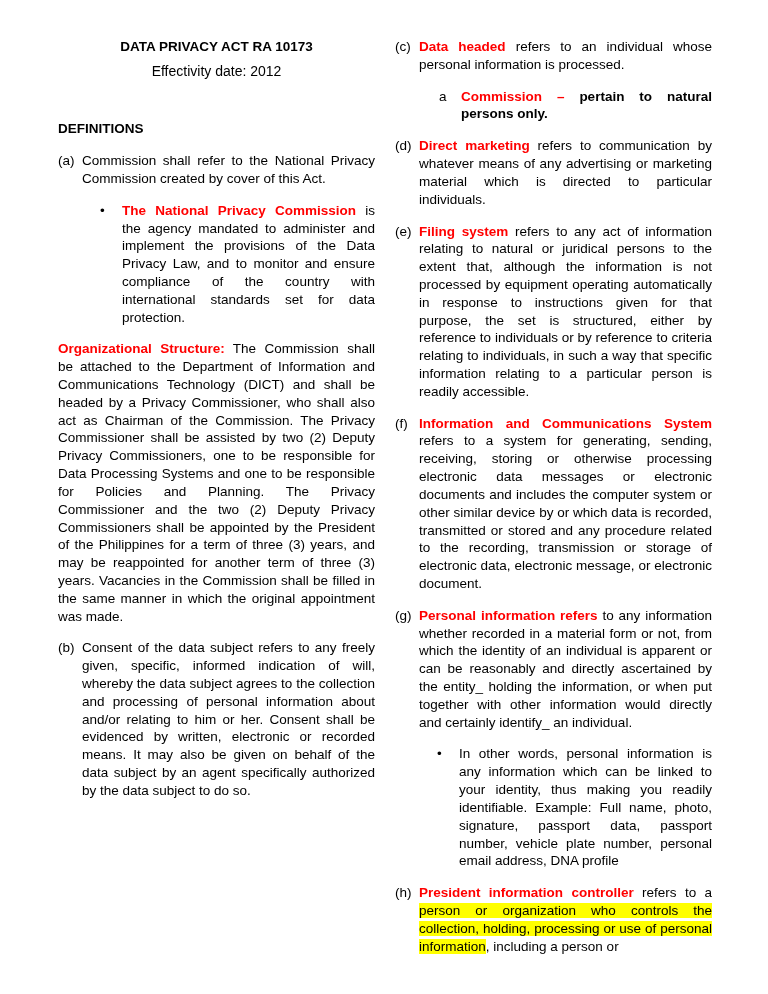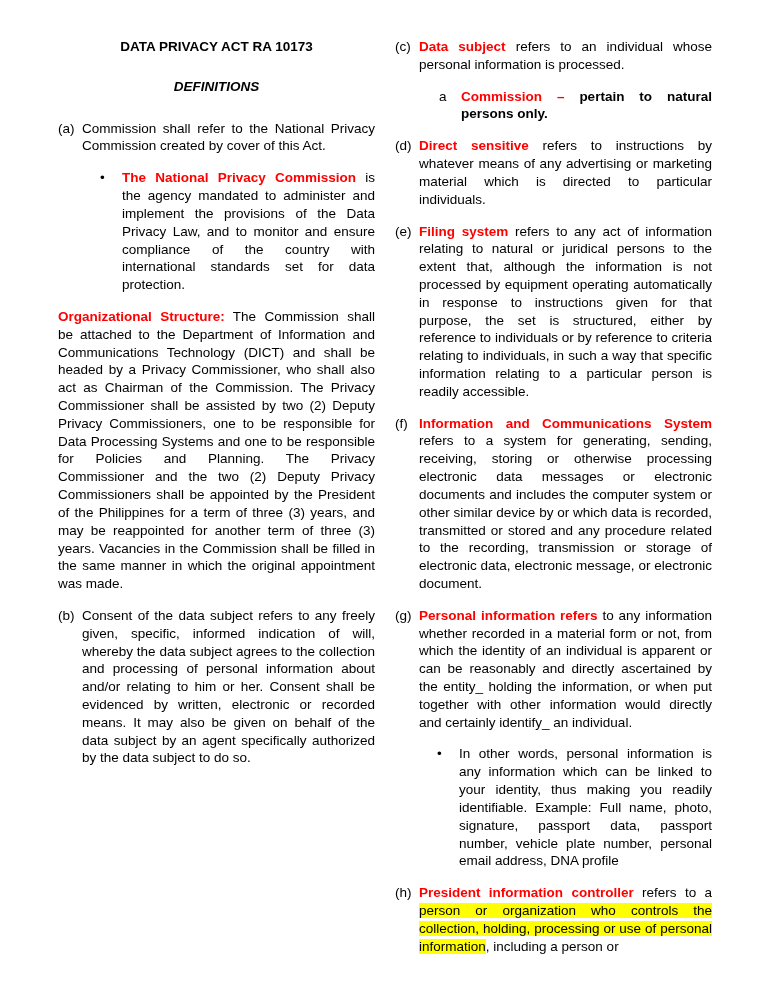--- a/index.html
+++ b/index.html
@@ -15,21 +15,21 @@
   .columns{display:flex;gap:20px;}
   .column{flex:1 1 0;min-width:0;}
   .block{margin:0 0 14px 0;font-size:13.5px;line-height:1.32;text-align:justify;}
   .block.title{
     text-align:center;font-weight:bold;font-size:13.5px;margin-bottom:6px;
   }
   .block.subtitle{
     text-align:center;font-size:14px;margin-bottom:40px;
   }
   .block.heading{
-    font-weight:bold;margin-top:22px;margin-bottom:24px;text-align:center;font-style:italic;
+    font-weight:bold;margin-top:22px;margin-bottom:14px;text-align:left;
   }
   .block.paragraph{}
   .block.labeled{
     display:grid;grid-template-columns:24px 1fr;column-gap:0;
   }
   .block.labeled .label{white-space:nowrap;}
   .block.sub-labeled{
     display:grid;grid-template-columns:22px 1fr;column-gap:0;
     margin-left:44px;
   }
@@ -44,47 +44,48 @@
   .run.highlight{background:var(--highlight,#ffff00);}
   .marker{line-height:1.32;}
 </style>
 </head>
 <body>
 
 <div class="page">
   <div class="columns">
     <div class="column">
         <div class="block title"><span class="run bold">DATA PRIVACY ACT RA 10173</span></div>
+        <div class="block subtitle"><span class="run normal">Effectivity date: 2012</span></div>
         <div class="block heading"><span class="run bold">DEFINITIONS</span></div>
         <div class="block labeled">
           <span class="label">(a)</span>
           <div class="body"><span class="run normal">Commission shall refer to the National Privacy Commission created by cover of this Act.</span></div>
         </div>
         <div class="block bullet">
           <span class="marker">•</span>
           <div class="body"><span class="run red-bold">The National Privacy Commission</span><span class="run normal"> is the agency mandated to administer and implement the provisions of the Data Privacy Law, and to monitor and ensure compliance of the country with international standards set for data protection.</span></div>
         </div>
         <div class="block paragraph"><span class="run red-bold">Organizational Structure:</span><span class="run normal"> The Commission shall be attached to the Department of Information and Communications Technology (DICT) and shall be headed by a Privacy Commissioner, who shall also act as Chairman of the Commission. The Privacy Commissioner shall be assisted by two (2) Deputy Privacy Commissioners, one to be responsible for Data Processing Systems and one to be responsible for Policies and Planning. The Privacy Commissioner and the two (2) Deputy Privacy Commissioners shall be appointed by the President of the Philippines for a term of three (3) years, and may be reappointed for another term of three (3) years. Vacancies in the Commission shall be filled in the same manner in which the original appointment was made.</span></div>
         <div class="block labeled">
           <span class="label">(b)</span>
           <div class="body"><span class="run normal">Consent of the data subject refers to any freely given, specific, informed indication of will, whereby the data subject agrees to the collection and processing of personal information about and/or relating to him or her. Consent shall be evidenced by written, electronic or recorded means. It may also be given on behalf of the data subject by an agent specifically authorized by the data subject to do so.</span></div>
         </div>
       </div>
     <div class="column">
         <div class="block labeled">
           <span class="label">(c)</span>
-          <div class="body"><span class="run red-bold">Data subject</span><span class="run normal"> refers to an individual whose personal information is processed.</span></div>
+          <div class="body"><span class="run red-bold">Data headed</span><span class="run normal"> refers to an individual whose personal information is processed.</span></div>
         </div>
         <div class="block sub-labeled">
           <span class="label">a</span>
           <div class="body"><span class="run red-bold">Commission – </span><span class="run bold">pertain to natural persons only.</span></div>
         </div>
         <div class="block labeled">
           <span class="label">(d)</span>
-          <div class="body"><span class="run red-bold">Direct sensitive</span><span class="run normal"> refers to instructions by whatever means of any advertising or marketing material which is directed to particular individuals.</span></div>
+          <div class="body"><span class="run red-bold">Direct marketing</span><span class="run normal"> refers to communication by whatever means of any advertising or marketing material which is directed to particular individuals.</span></div>
         </div>
         <div class="block labeled">
           <span class="label">(e)</span>
           <div class="body"><span class="run red-bold">Filing system</span><span class="run normal"> refers to any act of information relating to natural or juridical persons to the extent that, although the information is not processed by equipment operating automatically in response to instructions given for that purpose, the set is structured, either by reference to individuals or by reference to criteria relating to individuals, in such a way that specific information relating to a particular person is readily accessible.</span></div>
         </div>
         <div class="block labeled">
           <span class="label">(f)</span>
           <div class="body"><span class="run red-bold">Information and Communications System</span><span class="run normal"> refers to a system for generating, sending, receiving, storing or otherwise processing electronic data messages or electronic documents and includes the computer system or other similar device by or which data is recorded, transmitted or stored and any procedure related to the recording, transmission or storage of electronic data, electronic message, or electronic document.</span></div>
         </div>
         <div class="block labeled">

